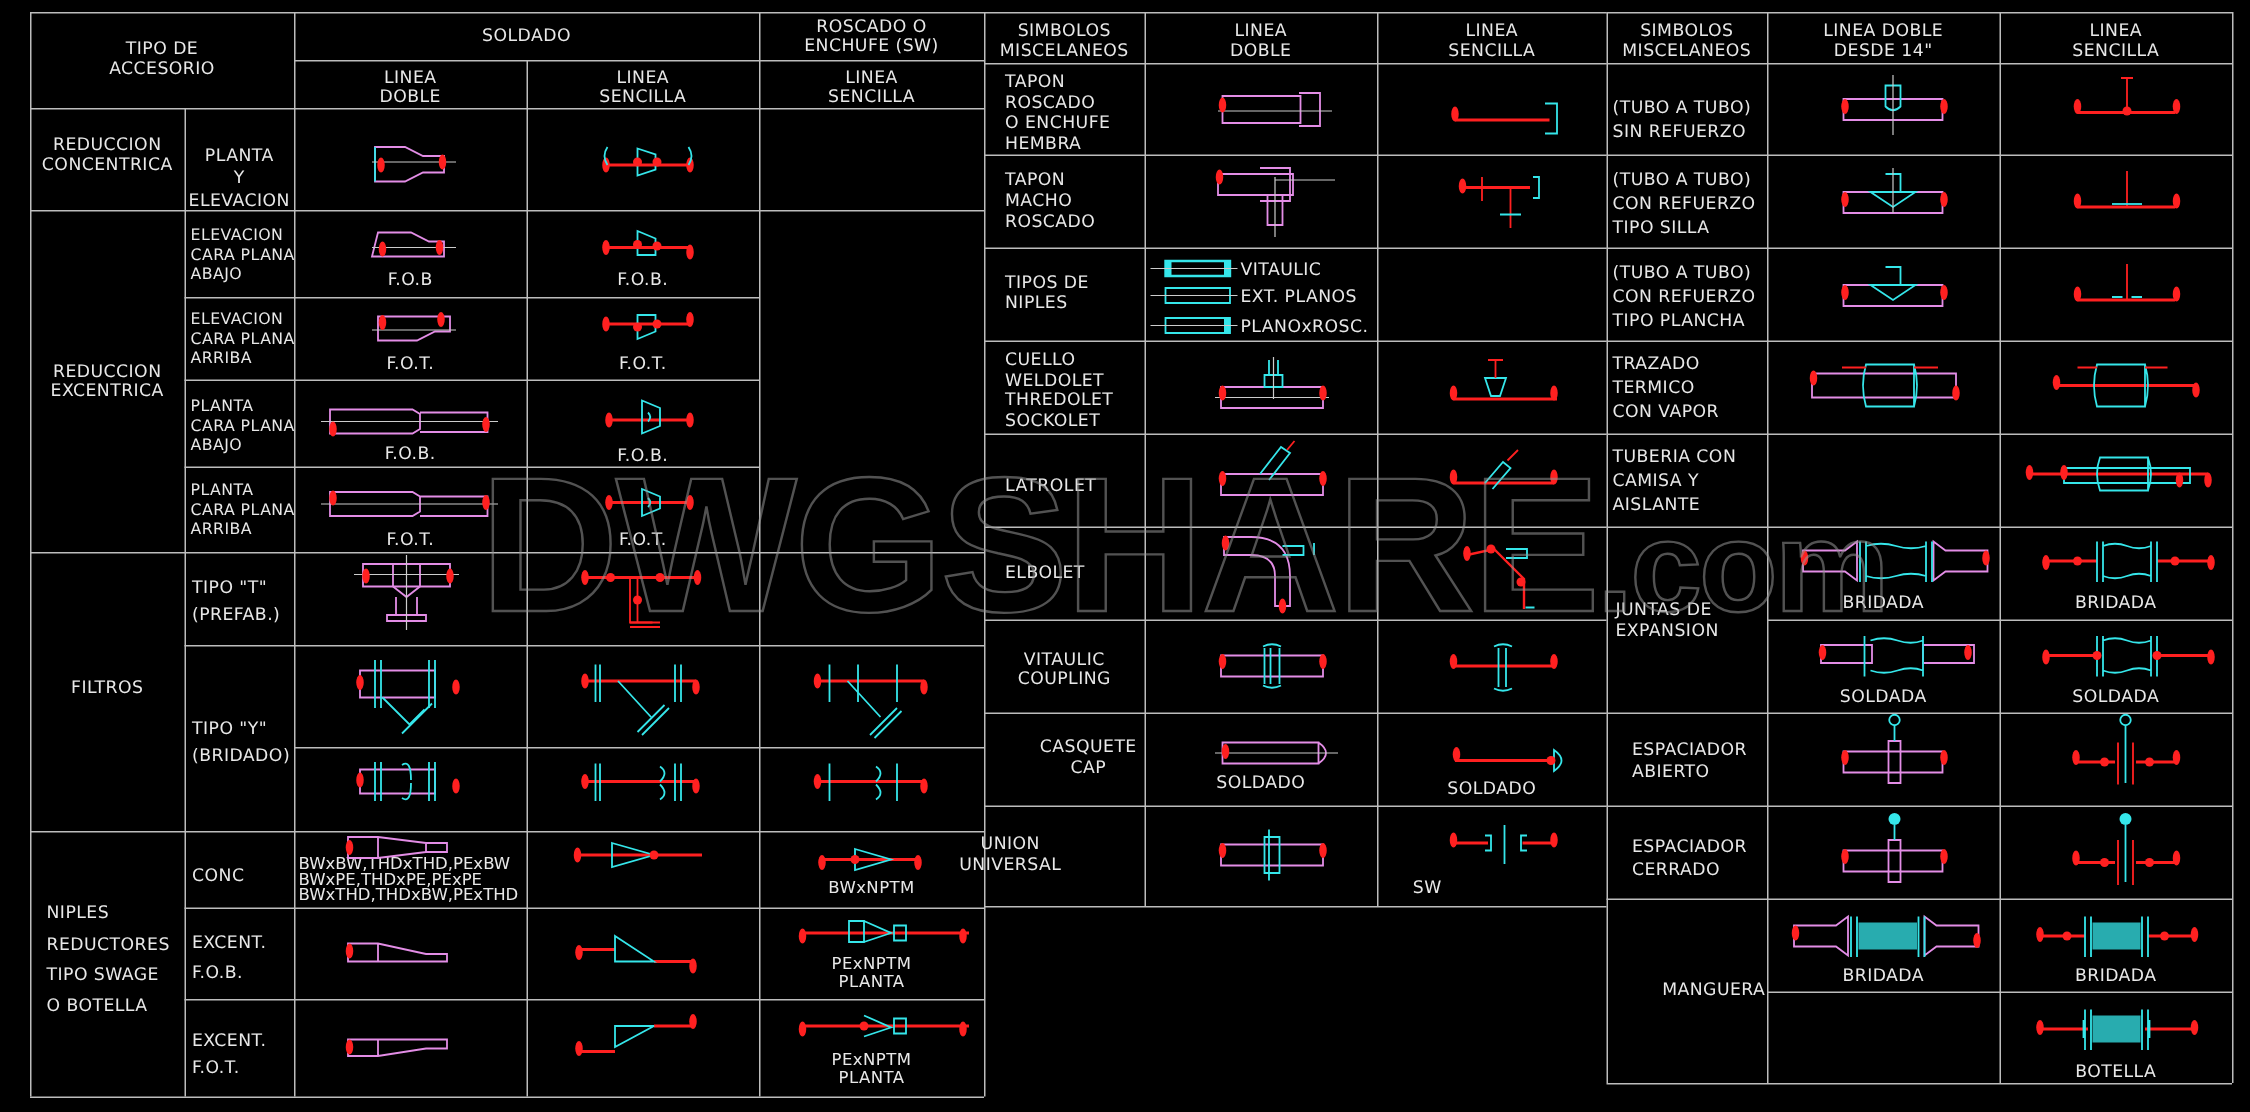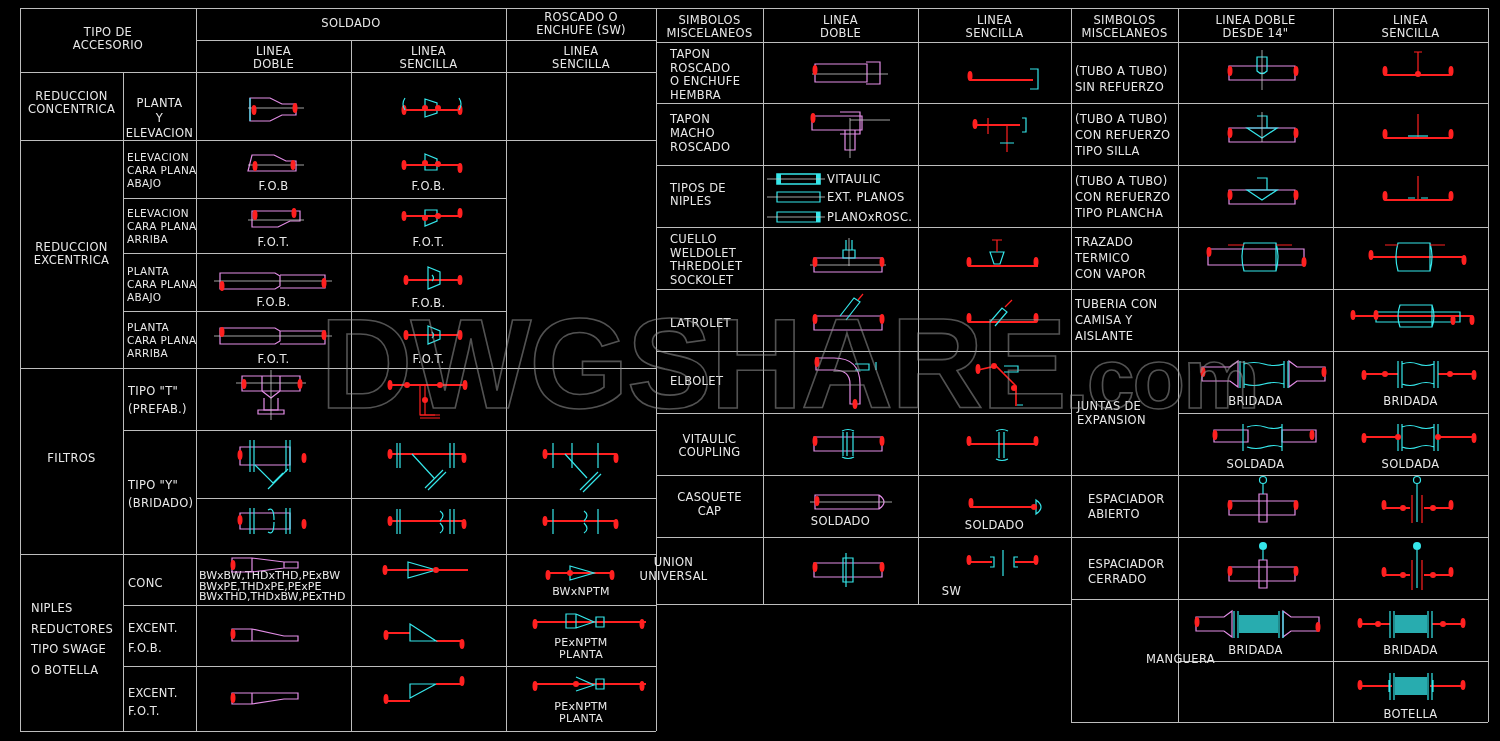--- a/index.html
+++ b/index.html
@@ -157,21 +157,21 @@
 <div class="t" style="left:670px;top:182px">TIPOS DE
 NIPLES</div>
 <div class="t" style="left:670px;top:233px;line-height:13.5px">CUELLO
 WELDOLET
 THREDOLET
 SOCKOLET</div>
 <div class="t" style="left:670px;top:317px">LATROLET</div>
 <div class="t" style="left:670px;top:375px">ELBOLET</div>
 <div class="t c" style="left:656px;top:433px;width:107px">VITAULIC
 COUPLING</div>
-<div class="t c" style="left:656px;top:490px;width:107px;line-height:14px">CASQUETE
+<div class="t c" style="left:672px;top:490px;width:107px;line-height:14px">CASQUETE
 CAP</div>
 <div class="t c" style="left:620px;top:555px;width:107px;line-height:14px">UNION
 UNIVERSAL</div>
 
 <div class="t" style="left:827px;top:173px">VITAULIC</div>
 <div class="t" style="left:827px;top:191px">EXT. PLANOS</div>
 <div class="t" style="left:827px;top:211px">PLANOxROSC.</div>
 
 <div class="t c" style="left:763px;top:515px;width:155px">SOLDADO</div>
 <div class="t c" style="left:918px;top:519px;width:153px">SOLDADO</div>
@@ -197,21 +197,21 @@
 CON VAPOR</div>
 <div class="t" style="left:1075px;top:296px;line-height:16px">TUBERIA CON
 CAMISA Y
 AISLANTE</div>
 <div class="t" style="left:1077px;top:399px;line-height:14px">JUNTAS DE
 EXPANSION</div>
 <div class="t" style="left:1088px;top:492px;line-height:15px">ESPACIADOR
 ABIERTO</div>
 <div class="t" style="left:1088px;top:557px;line-height:15px">ESPACIADOR
 CERRADO</div>
-<div class="t c" style="left:1127px;top:653px;width:107px">MANGUERA</div>
+<div class="t c" style="left:1089px;top:653px;width:107px">MANGUERA</div>
 
 <div class="t c" style="left:1178px;top:395px;width:155px">BRIDADA</div>
 <div class="t c" style="left:1333px;top:395px;width:155px">BRIDADA</div>
 <div class="t c" style="left:1178px;top:458px;width:155px">SOLDADA</div>
 <div class="t c" style="left:1333px;top:458px;width:155px">SOLDADA</div>
 <div class="t c" style="left:1178px;top:644px;width:155px">BRIDADA</div>
 <div class="t c" style="left:1333px;top:644px;width:155px">BRIDADA</div>
 <div class="t c" style="left:1333px;top:708px;width:155px">BOTELLA</div>
 
 <svg class="sym" style="left:0;top:0" width="1500" height="741" viewBox="0 0 1500 741">

